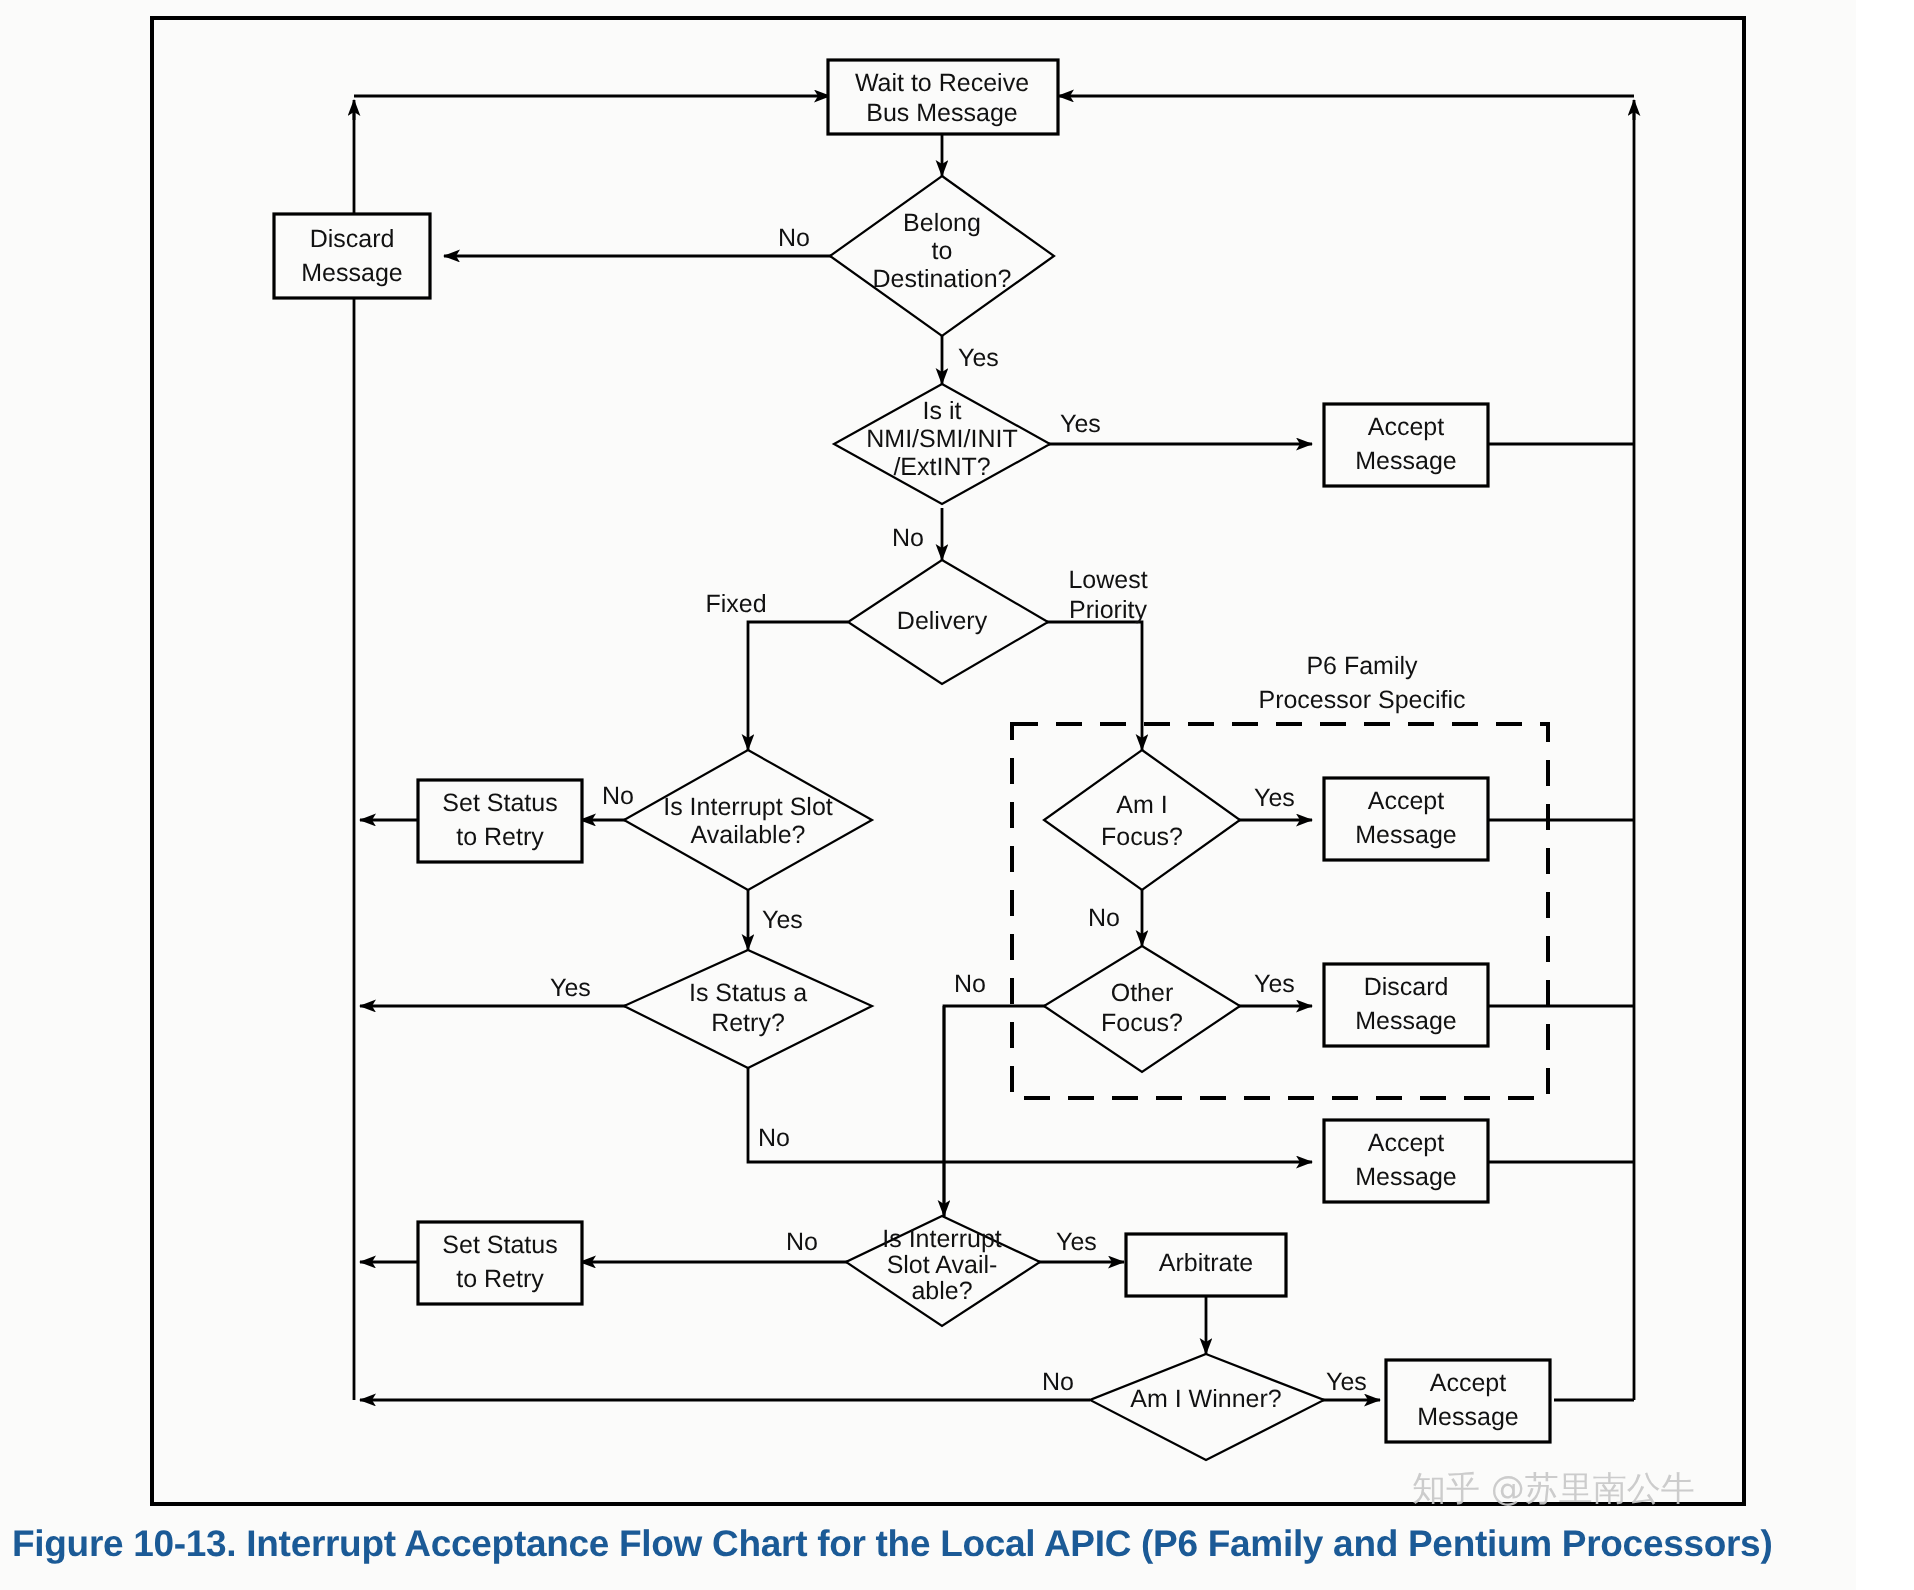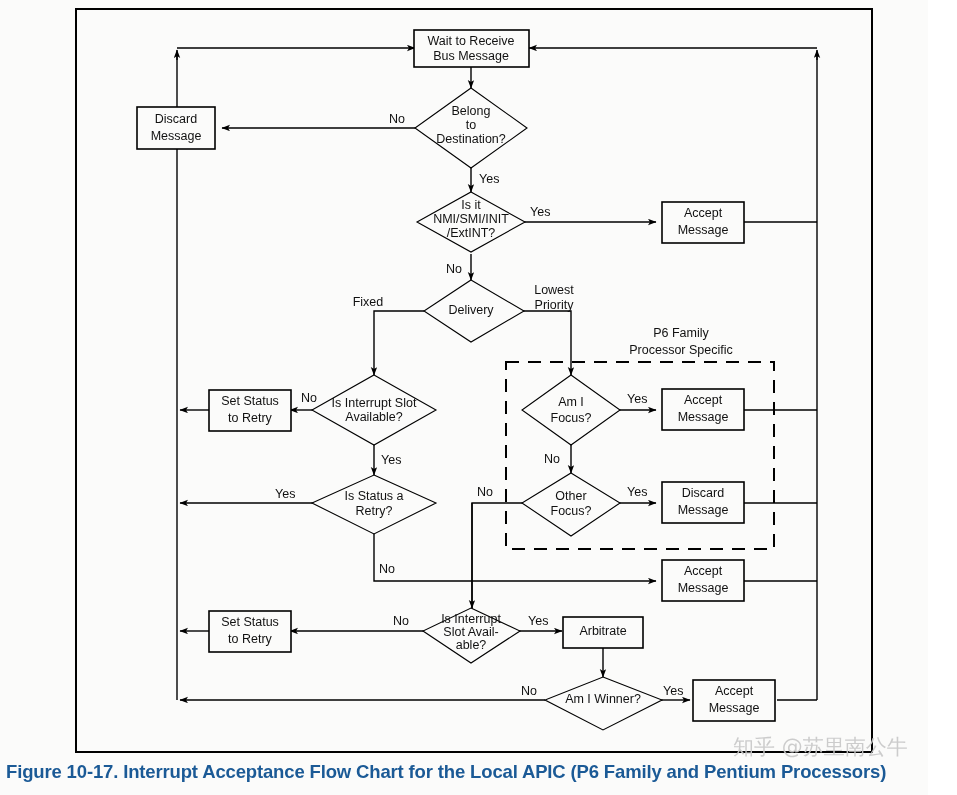--- a/index.html
+++ b/index.html
@@ -61,26 +61,25 @@
     font-size:18.5px;
     font-weight:bold;
     color:#1b5a96;
     letter-spacing:-0.15px;
     white-space:nowrap;
   }
   #watermark{
     position:absolute;
     left:706px;top:733px;
     font-family:"DejaVu Sans", sans-serif;
-    font-size:21px;
+    font-size:17px;
     color:#c9c9c9;
     opacity:.92;
     white-space:nowrap;
     pointer-events:none;
-    margin-left:27px;
   }
 </style>
 </head>
 <body>
 
 <div id="figure-root">
 
   <svg id="flow" viewBox="0 0 957 795">
     <defs>
       <marker id="arr" markerWidth="9" markerHeight="9" refX="8" refY="3.2" orient="auto" markerUnits="userSpaceOnUse">
@@ -289,15 +288,15 @@
     <text class="edgelabel" x="544" y="463">No</text>
     <text class="edgelabel" x="627" y="496">Yes</text>
     <text class="edgelabel" x="477" y="496">No</text>
     <text class="edgelabel" x="393" y="625">No</text>
     <text class="edgelabel" x="528" y="625">Yes</text>
     <text class="edgelabel" x="521" y="695">No</text>
     <text class="edgelabel" x="663" y="695">Yes</text>
   </svg>
 
   <div id="watermark">知乎 @苏里南公牛</div>
-  <div id="caption">Figure 10-17.  Interrupt Acceptance Flow Chart for the Local APIC (P6 Family and Pentium Processors)</div>
+  <div id="caption">Figure 10-13.  Interrupt Acceptance Flow Chart for the Local APIC (P6 Family and Pentium Processors)</div>
 
 </div>
 
 </body></html>

